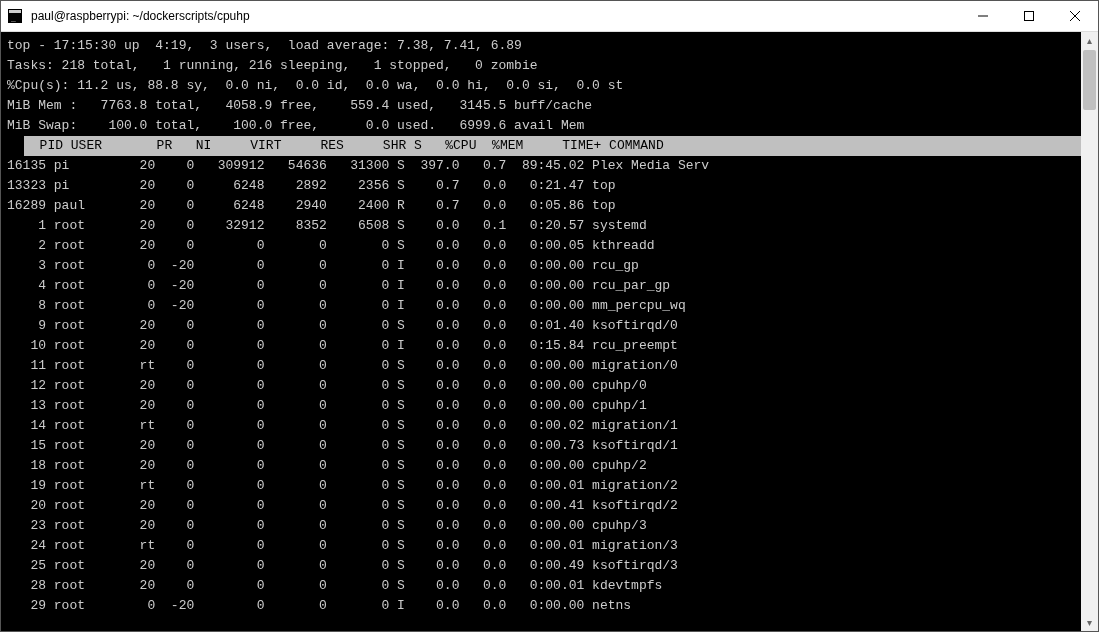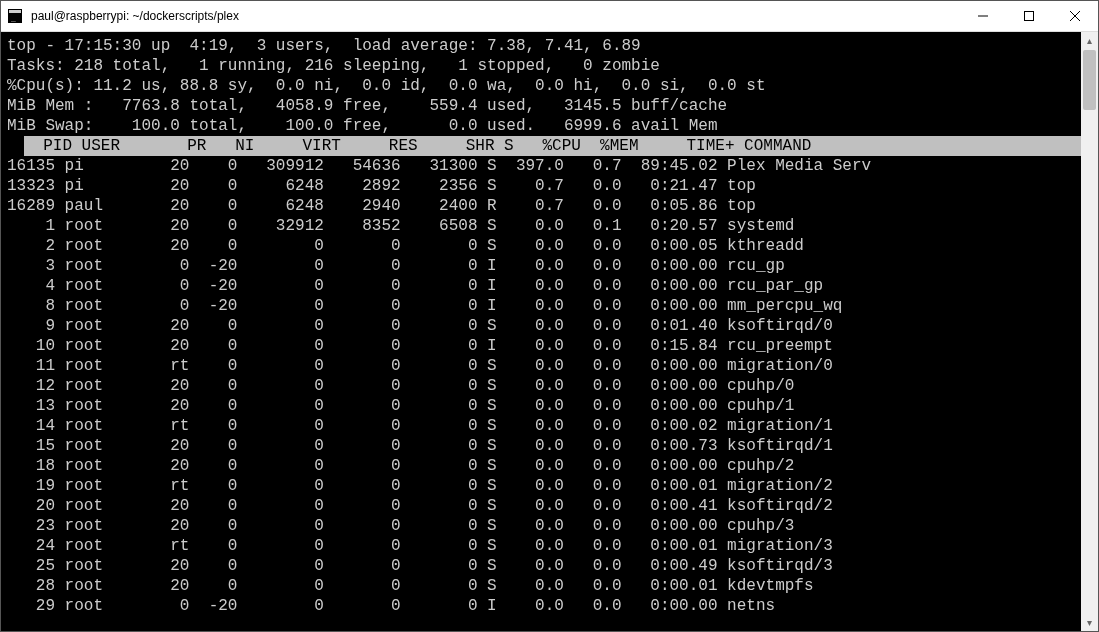--- a/index.html
+++ b/index.html
@@ -57,21 +57,21 @@
   .client {
     flex: 1;
     display: flex;
     min-height: 0;
   }
   .terminal {
     flex: 1;
     background: #000;
     color: #ccc;
     font-family: "Consolas", "Courier New", monospace;
-    font-size: 16px;
+    font-size: 13px;
     line-height: 20px;
     padding: 4px 4px 0 6px;
     white-space: pre;
     overflow: hidden;
   }
   .scrollbar {
     width: 17px;
     background: #f0f0f0;
     position: relative;
   }
@@ -104,21 +104,21 @@
 <div class="window">
 
   <div class="titlebar">
     <span class="icon">
       <svg width="14" height="14" viewBox="0 0 14 14">
         <rect x="0" y="0" width="14" height="14" fill="#000"></rect>
         <rect x="1" y="1" width="12" height="3" fill="#ccc"></rect>
         <text x="3" y="11" font-size="8" fill="#ccc" font-family="monospace">_</text>
       </svg>
     </span>
-    <span class="title">paul@raspberrypi: ~/dockerscripts/plex</span>
+    <span class="title">paul@raspberrypi: ~/dockerscripts/cpuhp</span>
     <div class="win-controls">
       <div class="win-btn">
         <svg width="10" height="10">
             <line x1="0" y1="5" x2="10" y2="5" stroke="#000" stroke-width="1"></line>
           </svg>
       </div>
       <div class="win-btn">
         <svg width="10" height="10">
             <rect x="0.5" y="0.5" width="9" height="9" fill="none" stroke="#000" stroke-width="1"></rect>
           </svg>

